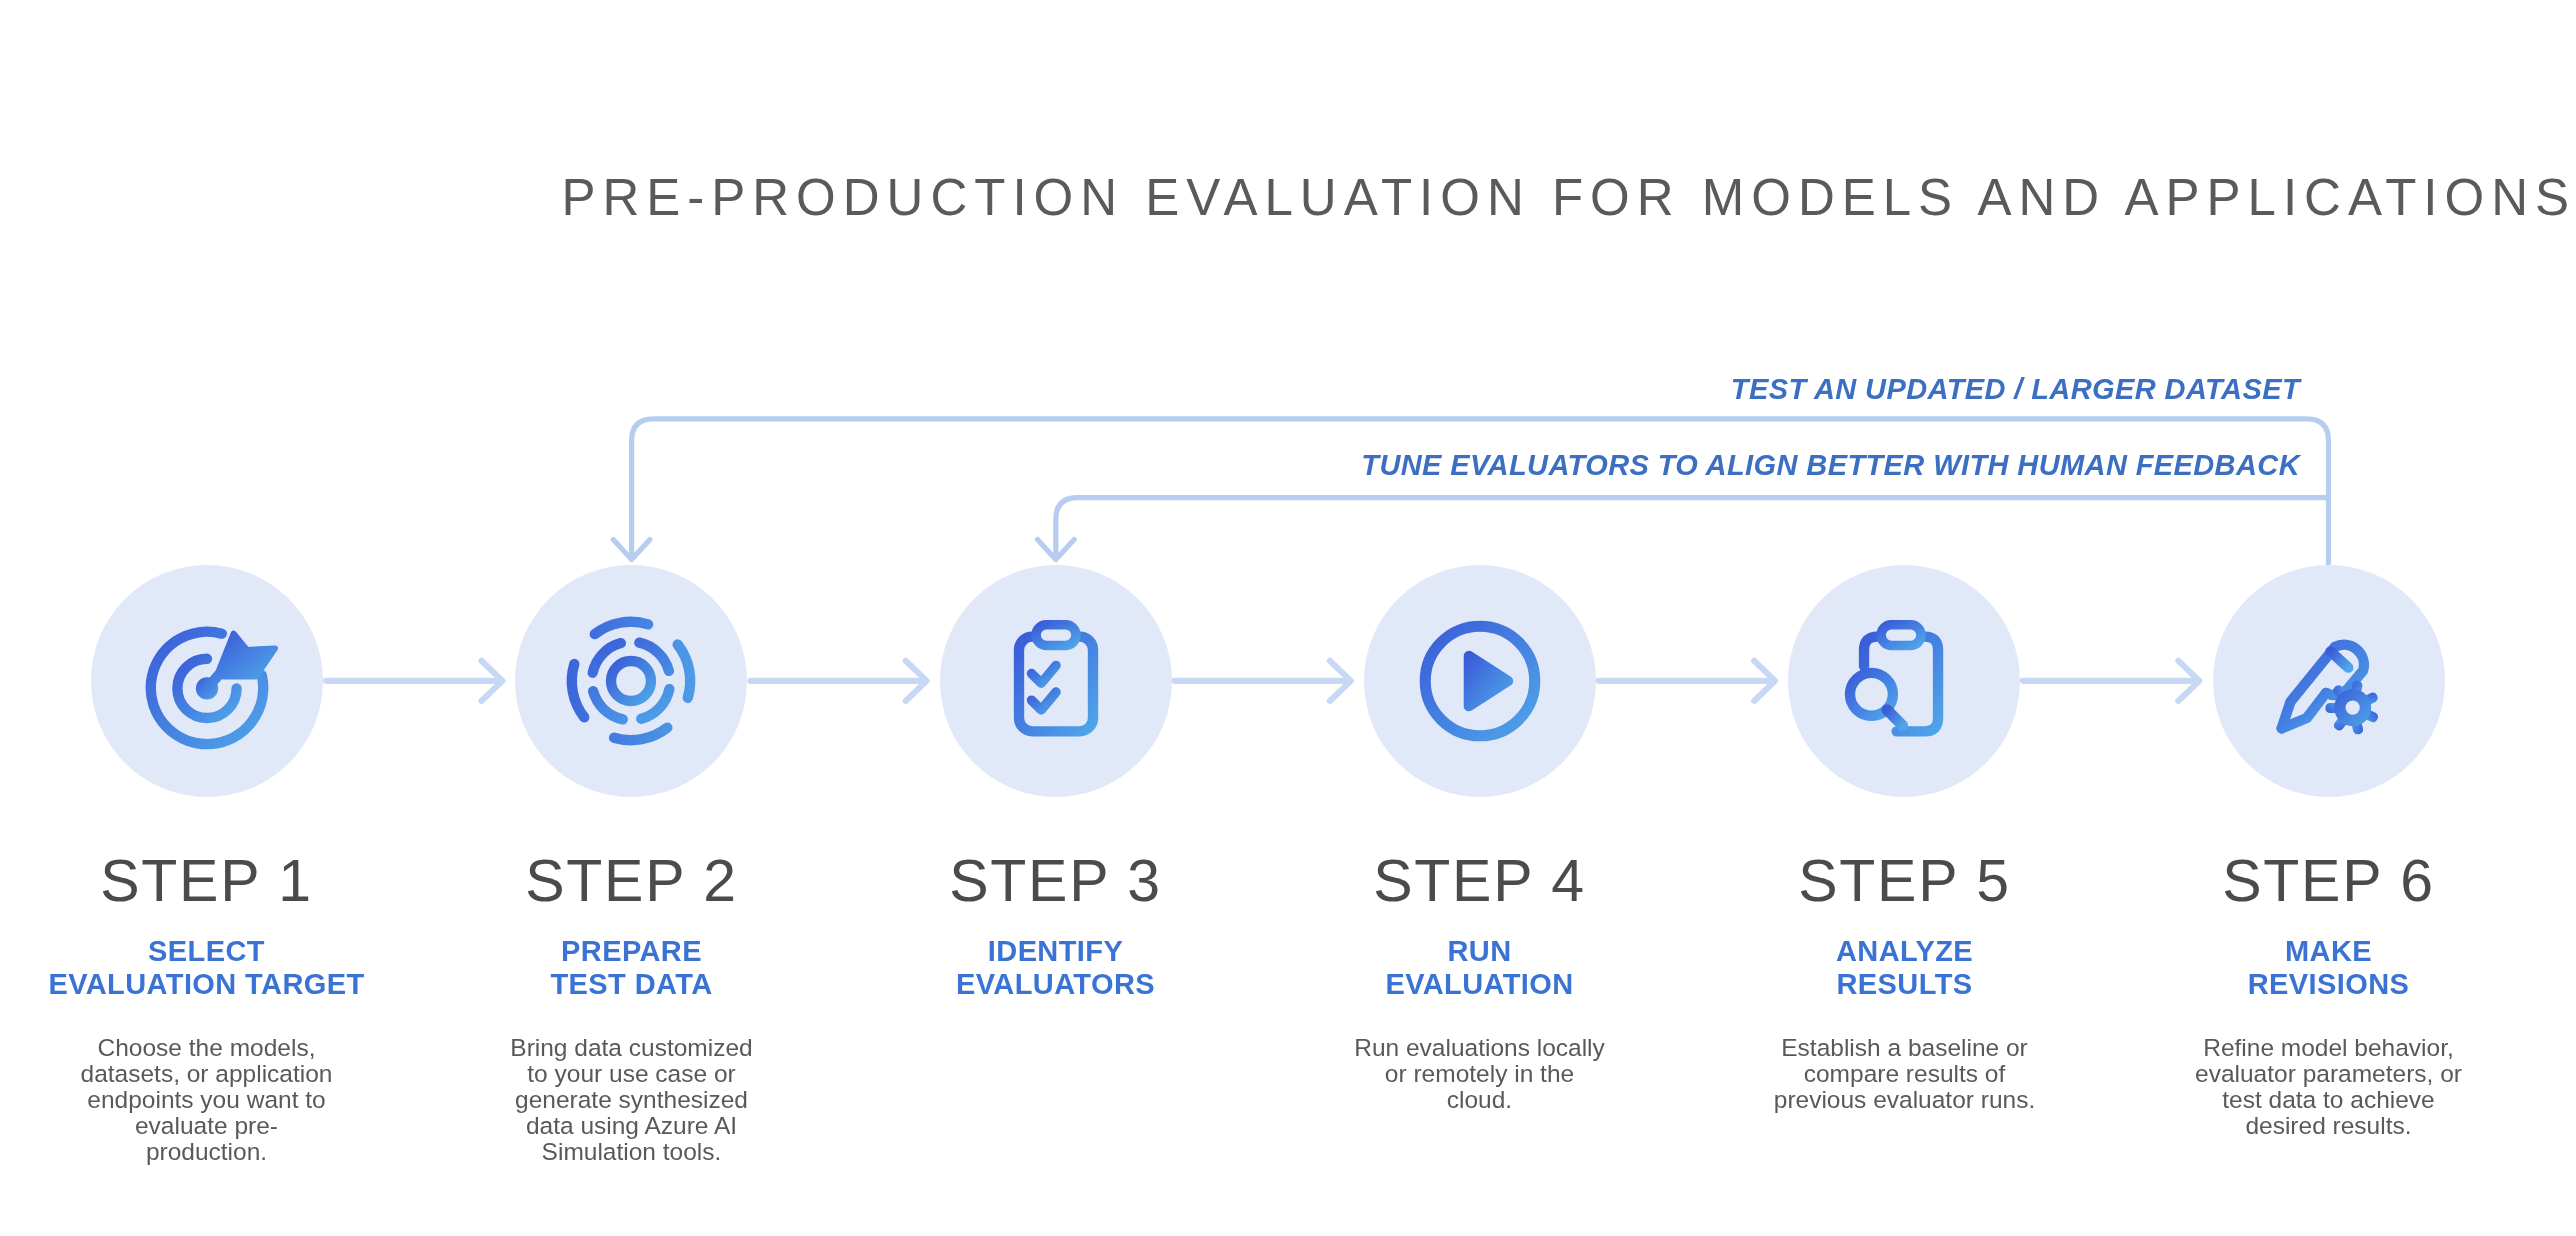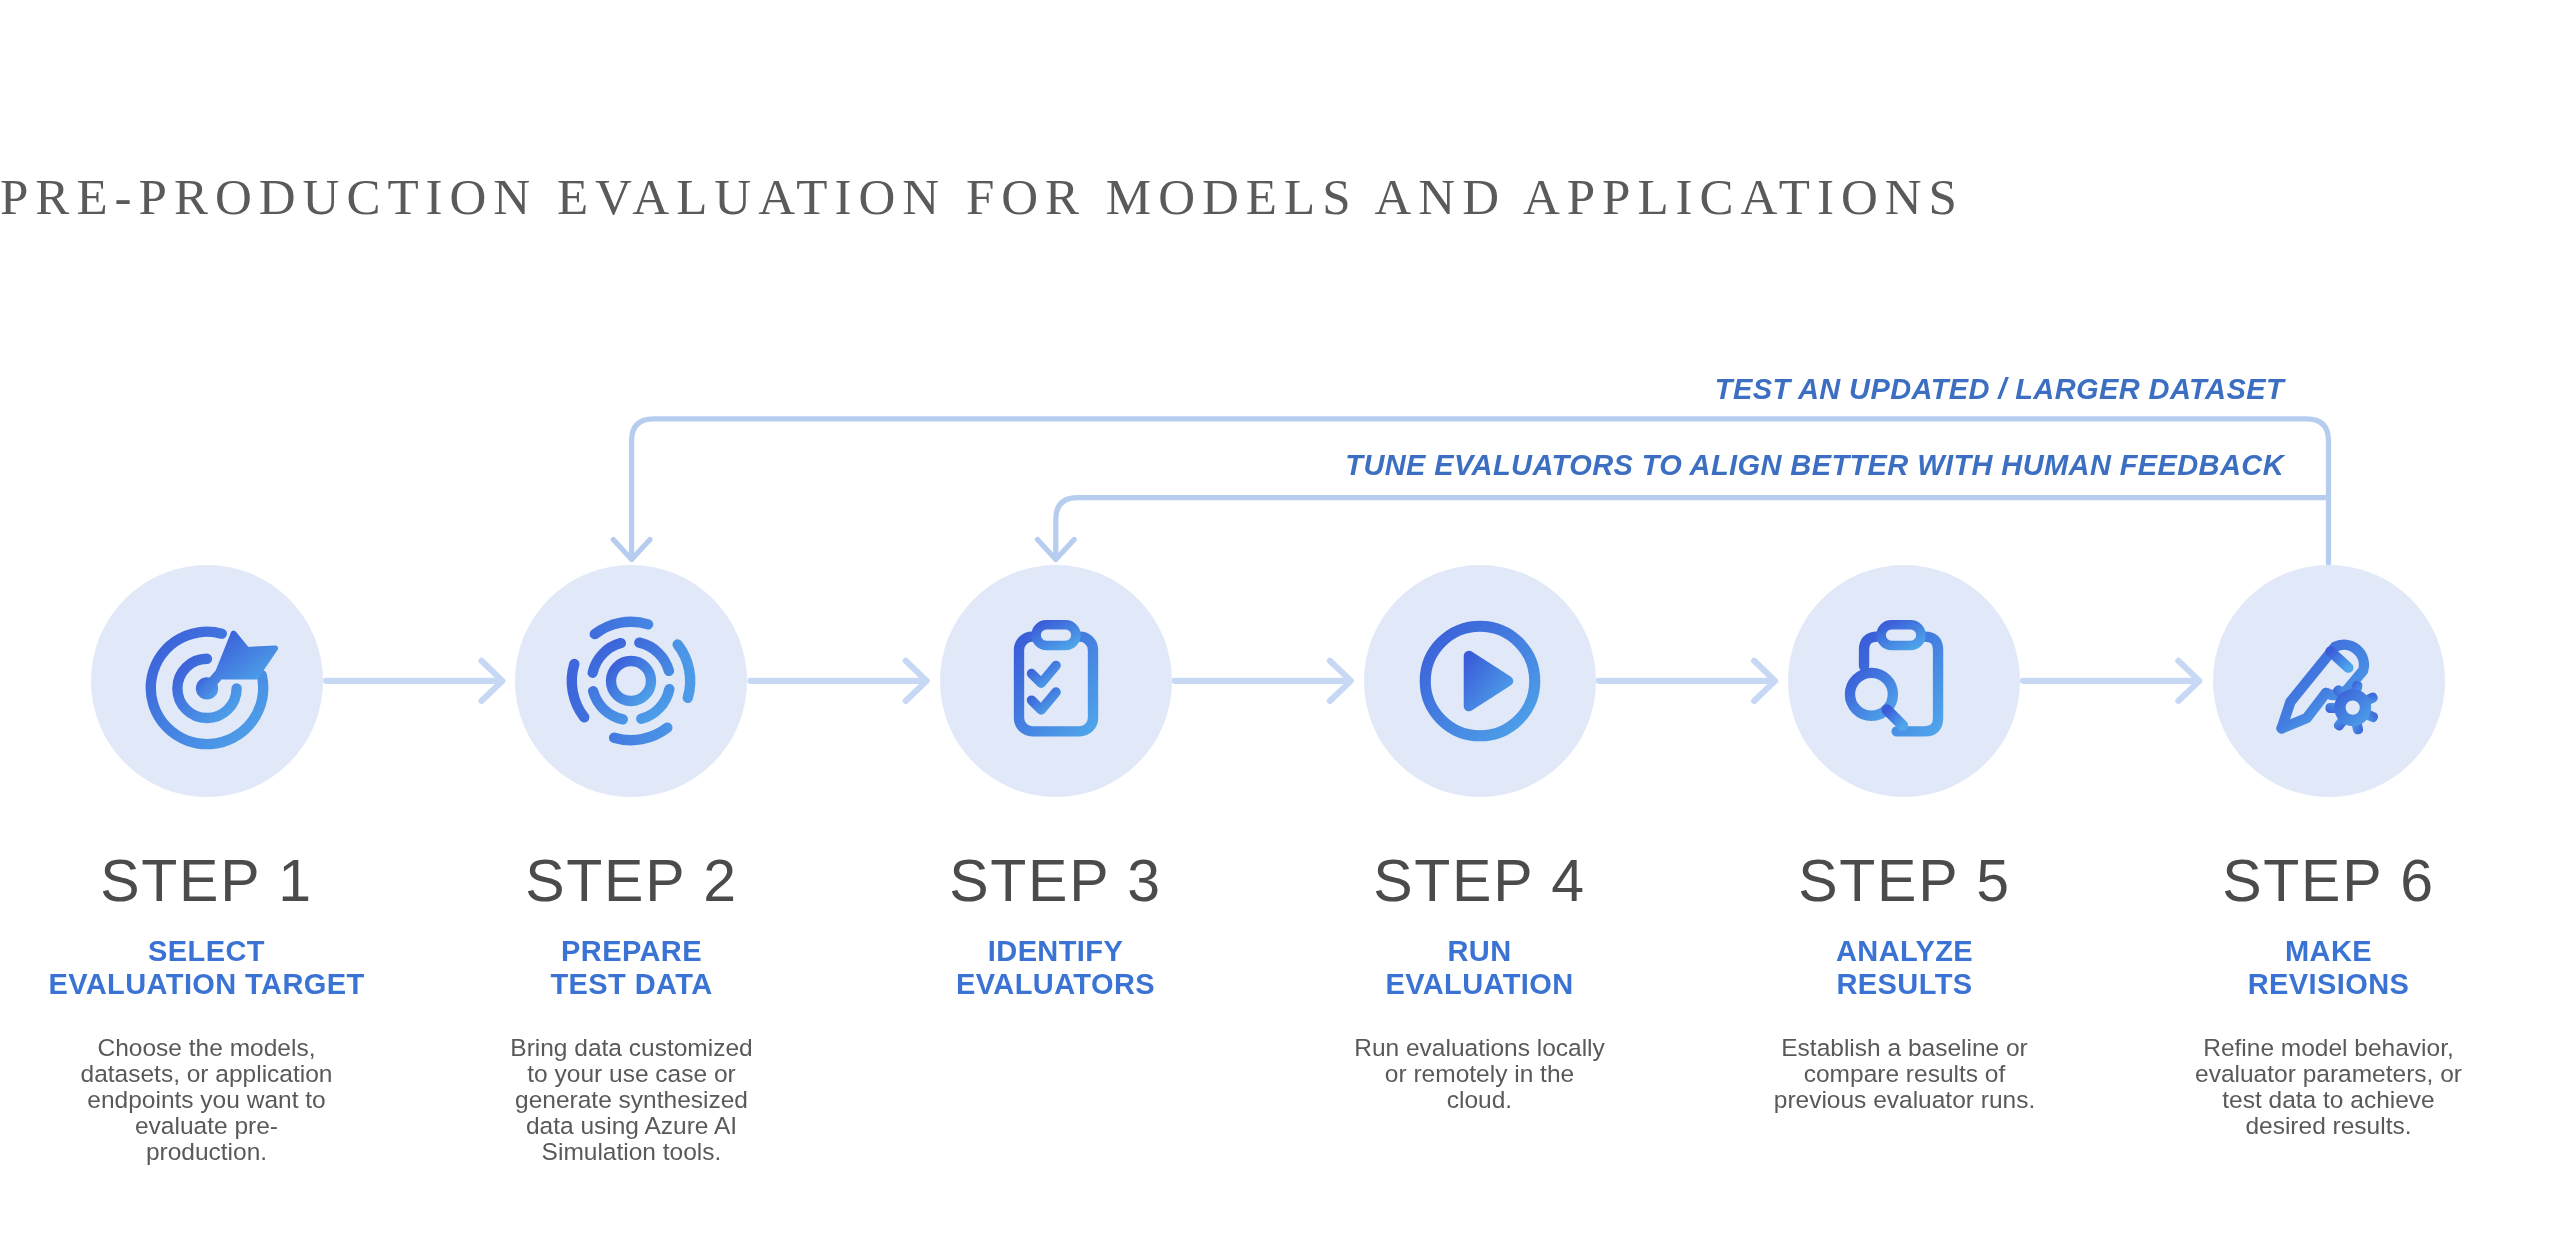--- a/index.html
+++ b/index.html
@@ -1,24 +1,24 @@
 <!DOCTYPE html>
 <html style="font-size:14px"><head>
 <meta charset="utf-8">
 <style>
   html,body{margin:0;padding:0;background:#ffffff;}
   .canvas{position:relative;width:2576px;height:1236px;background:#ffffff;
           font-family:"Liberation Sans",sans-serif;overflow:hidden;}
 
-  .title{position:absolute;top:168px;left:0;width:100%;text-align:left;
-         font-size:51px;letter-spacing:7px;color:#595a5c;white-space:nowrap;font-weight:400;font-family:Liberation Serif, serif;}
+  .title{position:absolute;top:168px;left:0;width:100%;text-align:right;
+         font-size:51px;letter-spacing:7px;color:#595a5c;white-space:nowrap;font-weight:400;}
 
   .flow-overlay{position:absolute;left:0;top:0;width:2576px;height:1236px;pointer-events:none;}
 
-  .loop-label{position:absolute;right:292px;font-size:29px;font-weight:700;font-style:italic;
+  .loop-label{position:absolute;right:276px;font-size:29px;font-weight:700;font-style:italic;
               color:#3c6fc2;letter-spacing:0.4px;white-space:nowrap;}
   .loop-label-1{top:373px;}
   .loop-label-2{top:449px;text-align:center;}
 
   .step-circle{position:absolute;top:565px;width:232px;height:232px;border-radius:50%;
                background:#e1e8f8;display:flex;align-items:center;justify-content:center;}
   .step-circle svg{width:148px;height:148px;}
 
   .step-col{position:absolute;top:852px;width:349px;text-align:center;}
   .step-name{font-size:59px;color:#4b4b4d;letter-spacing:1.7px;line-height:1;}

